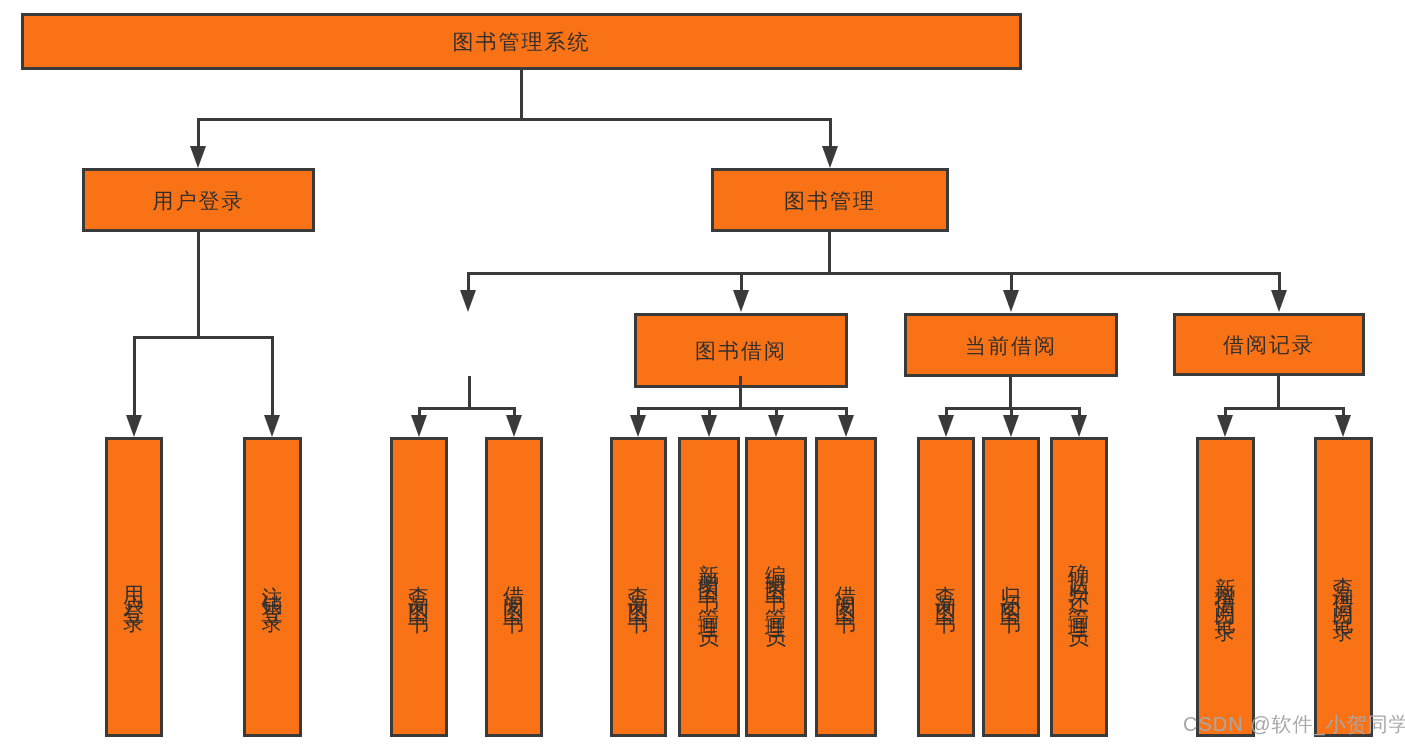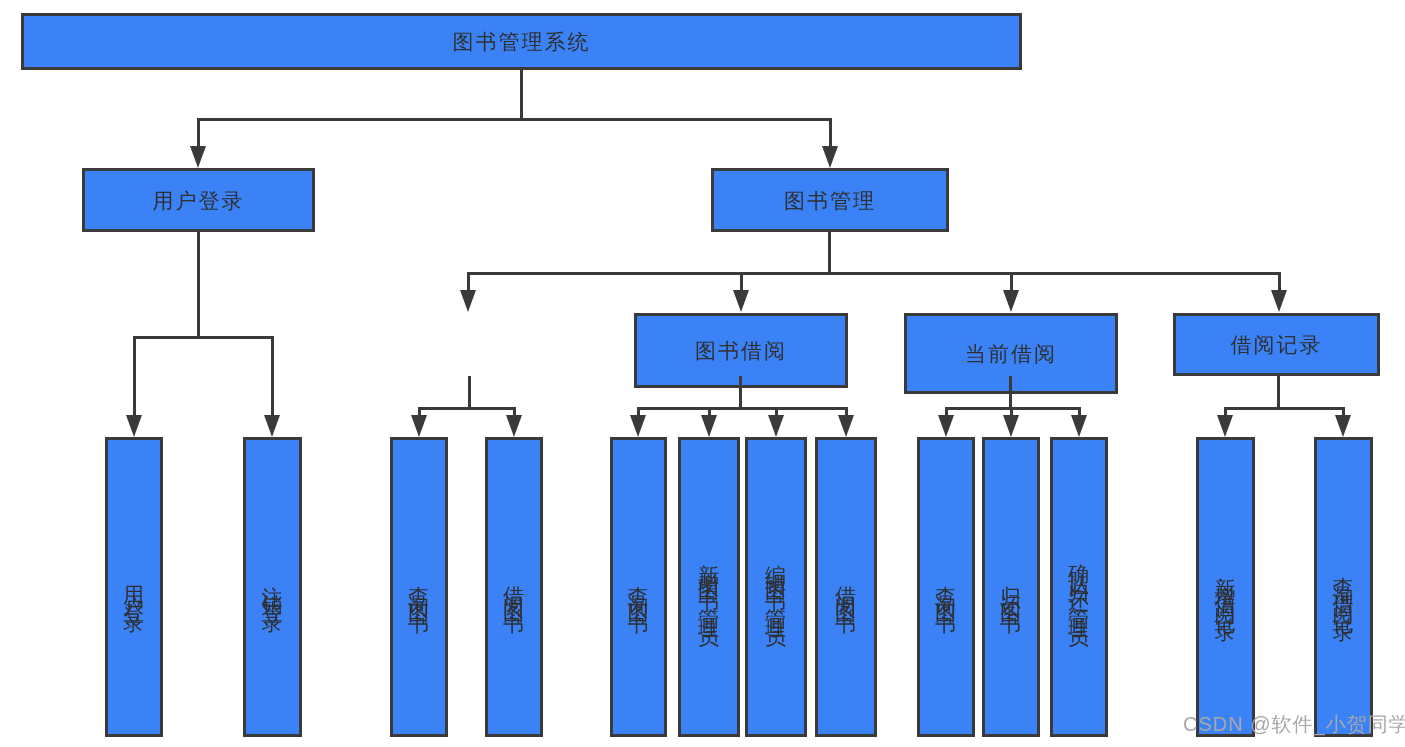--- a/index.html
+++ b/index.html
@@ -1,21 +1,21 @@
 <!DOCTYPE html>
 <html><head>
 <meta charset="utf-8">
 <style>
   html,body{margin:0;padding:0;background:#ffffff;}
   .canvas{
     position:relative;width:1405px;height:747px;background:#ffffff;
     font-family:"Liberation Sans","DejaVu Sans",sans-serif;overflow:hidden;
   }
   .node{
-    position:absolute;box-sizing:border-box;border:3px solid #3a3a3a;background:#3b82f6;
+    position:absolute;box-sizing:border-box;border:3px solid #3a3a3a;background:#f97316;
     display:flex;align-items:center;justify-content:center;color:#2f2f2f;
   }
   .node .lbl{font-size:21px;letter-spacing:2px;white-space:nowrap;line-height:1;}
   .node.v .lbl{
     writing-mode:vertical-rl;text-orientation:mixed;
     letter-spacing:9px;white-space:normal;line-height:1;
   }
   .vl,.hl,.ar{position:absolute;display:block;}
   .vl{width:3px;background:#3a3a3a;}
   .hl{height:3px;background:#3a3a3a;}
@@ -40,24 +40,24 @@
   <div class="node" style="left:82px;top:168px;width:233px;height:64px">
     <span class="lbl">用户登录</span>
   </div>
   <div class="node" style="left:711px;top:168px;width:238px;height:64px">
     <span class="lbl">图书管理</span>
   </div>
 
   <div class="node" style="left:634px;top:313px;width:214px;height:75px">
     <span class="lbl">图书借阅</span>
   </div>
-  <div class="node" style="left:904px;top:313px;width:214px;height:81px">
+  <div class="node" style="left:904px;top:313px;width:214px;height:64px">
     <span class="lbl">当前借阅</span>
   </div>
-  <div class="node" style="left:1173px;top:313px;width:207px;height:63px">
+  <div class="node" style="left:1173px;top:313px;width:192px;height:63px">
     <span class="lbl">借阅记录</span>
   </div>
 
   <div class="node v" style="left:105px;top:437px;width:58px;height:300px">
     <span class="lbl">用户登录</span>
   </div>
   <div class="node v" style="left:243px;top:437px;width:59px;height:300px">
     <span class="lbl">注销登录</span>
   </div>
   <div class="node v" style="left:390px;top:437px;width:58px;height:300px">

